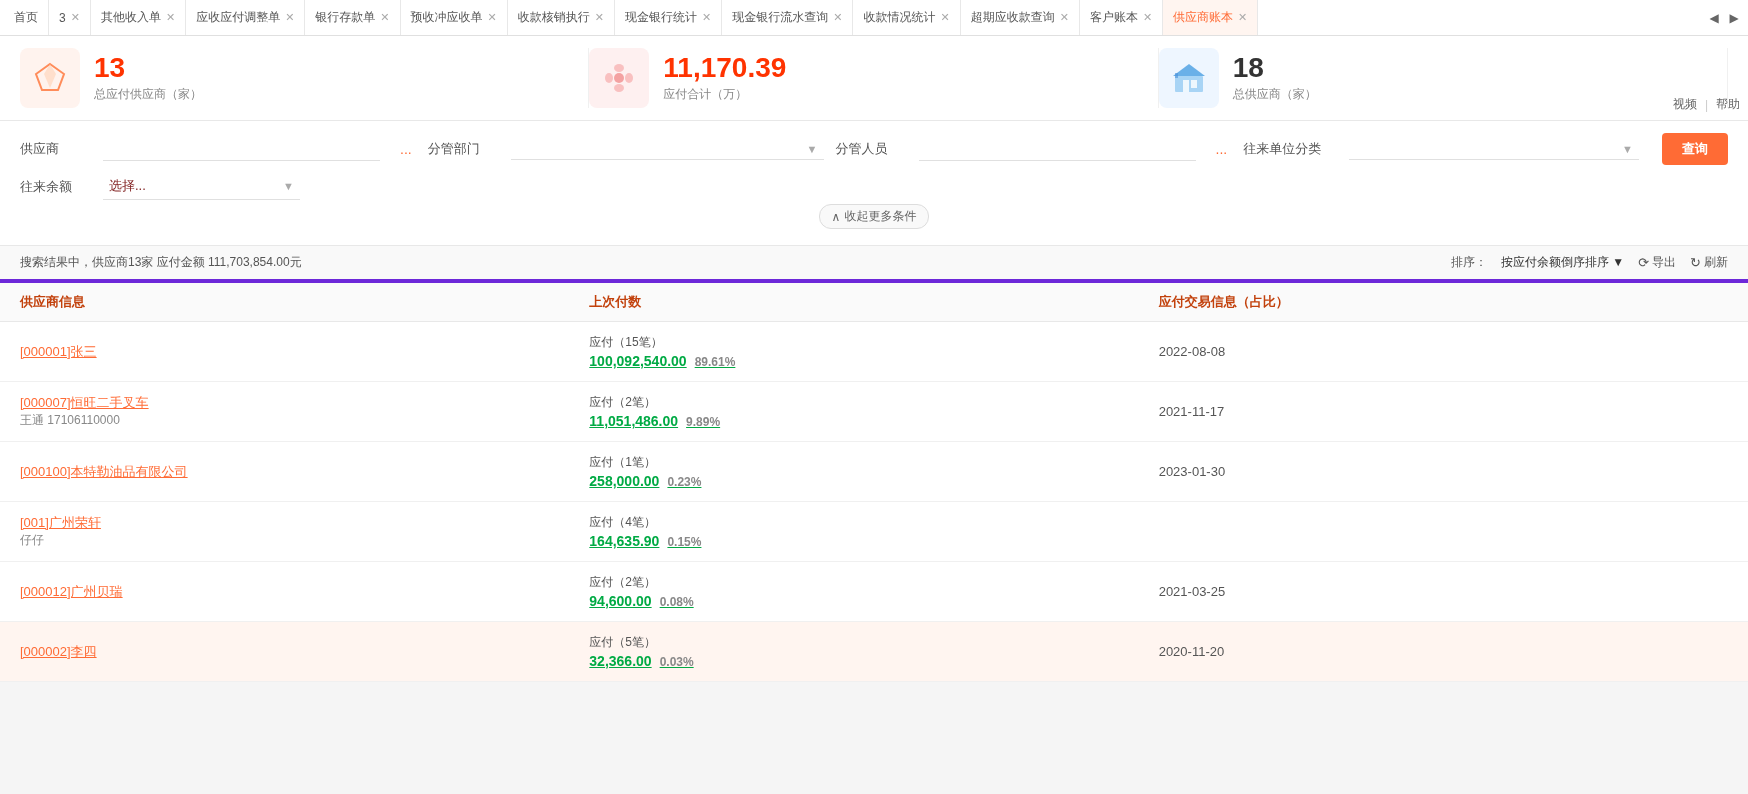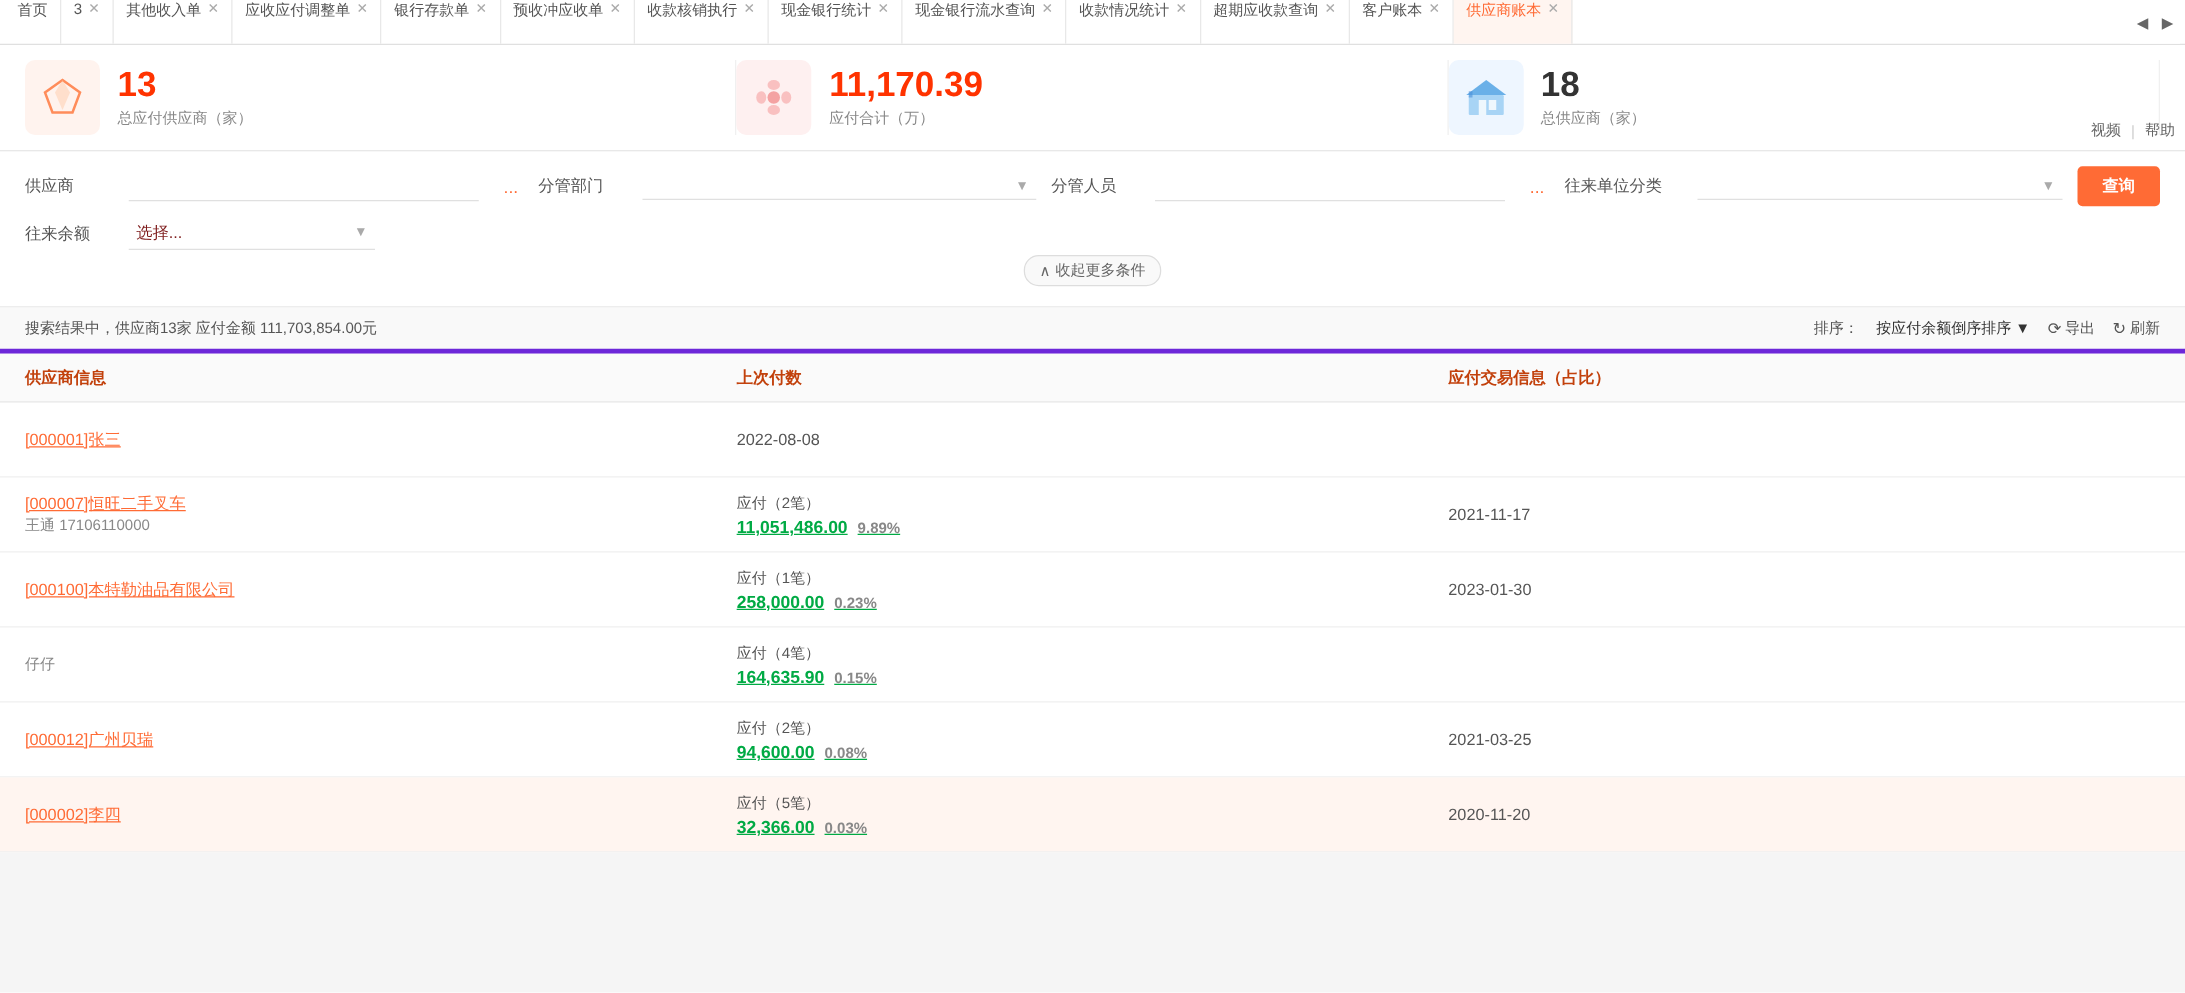--- a/index.html
+++ b/index.html
@@ -10,21 +10,21 @@
       display: flex;
       align-items: center;
       background: #fff;
       border-bottom: 1px solid #e0e0e0;
       height: 36px;
       padding: 0 4px;
       overflow: hidden;
     }
     .nav-tab {
       display: flex;
-      align-items: flex-start;
+      align-items: center;
       padding: 0 10px;
       height: 36px;
       font-size: 12px;
       color: #555;
       cursor: pointer;
       white-space: nowrap;
       border-right: 1px solid #e8e8e8;
       flex-shrink: 0;
     }
     .nav-tab.active { color: #ff6b35; background: #fff5f0; }
@@ -170,20 +170,21 @@
     .query-btn {
       background: #ff6b35;
       color: #fff;
       border: none;
       padding: 7px 20px;
       border-radius: 4px;
       cursor: pointer;
       font-size: 13px;
       font-weight: bold;
       flex-shrink: 0;
+      margin-left: 11px;
     }
     .collapse-bar {
       text-align: center;
       padding: 4px 0;
     }
     .collapse-btn {
       display: inline-flex;
       align-items: center;
       gap: 4px;
       color: #666;
@@ -465,20 +466,24 @@
   <div class="table-header">
     <span>供应商信息</span>
     <span>上次付数</span>
     <span>应付交易信息（占比）</span>
   </div>
 
   <div class="table-row">
     <div>
       <a class="supplier-name">[000001]张三</a>
     </div>
+    <div class="tx-info">
+      <span class="tx-label">应付（15笔）</span>
+      <span class="tx-amount">100,092,540.00<span class="tx-percent">89.61%</span></span>
+    </div>
     <div>
       <span class="last-payment">2022-08-08</span>
     </div>
   </div>
 
   <div class="table-row">
     <div>
       <a class="supplier-name">[000007]恒旺二手叉车</a>
       <span class="supplier-sub">王通  17106110000</span>
     </div>
@@ -499,20 +504,21 @@
       <span class="tx-label">应付（1笔）</span>
       <span class="tx-amount">258,000.00<span class="tx-percent">0.23%</span></span>
     </div>
     <div>
       <span class="last-payment">2023-01-30</span>
     </div>
   </div>
 
   <div class="table-row">
     <div>
+      <a class="supplier-name">[001]广州荣轩</a>
       <span class="supplier-sub">仔仔</span>
     </div>
     <div class="tx-info">
       <span class="tx-label">应付（4笔）</span>
       <span class="tx-amount">164,635.90<span class="tx-percent">0.15%</span></span>
     </div>
     <div>
       <span class="last-payment"></span>
     </div>
   </div>

